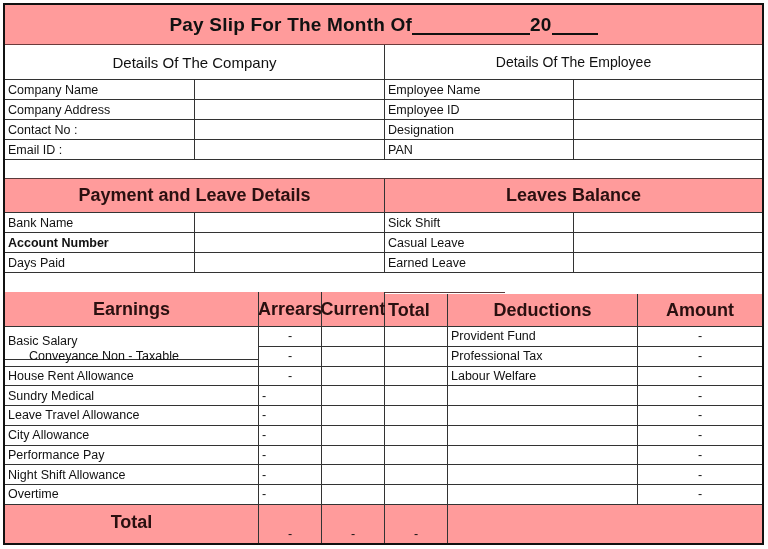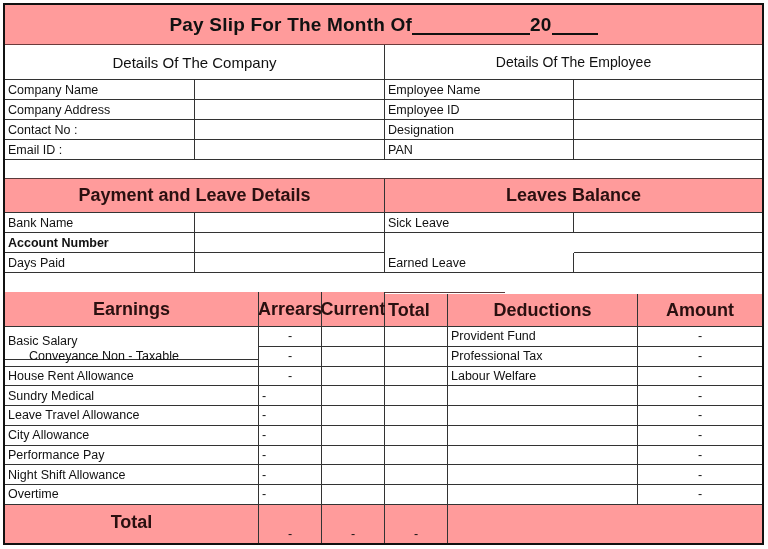--- a/index.html
+++ b/index.html
@@ -63,22 +63,23 @@
     <span>Leaves Balance</span>
   </div>
 
   <div class="abs cell" style="left:0;top:208px;width:190px;height:20px;">Bank Name</div>
   <div class="abs cell" style="left:190px;top:208px;width:190px;height:20px;"></div>
   <div class="abs cell" style="left:0;top:228px;width:190px;height:20px;font-weight:bold;">Account Number</div>
   <div class="abs cell" style="left:190px;top:228px;width:190px;height:20px;"></div>
   <div class="abs cell" style="left:0;top:248px;width:190px;height:20px;">Days Paid</div>
   <div class="abs cell" style="left:190px;top:248px;width:190px;height:20px;"></div>
 
-  <div class="abs cell" style="left:380px;top:208px;width:189px;height:20px;">Sick Leave</div>
+  <div class="abs cell" style="left:380px;top:208px;width:189px;height:20px;">Sick Shift</div>
   <div class="abs cell noright" style="left:569px;top:208px;width:188px;height:20px;"></div>
+  <div class="abs cell" style="left:380px;top:228px;width:189px;height:20px;">Casual Leave</div>
   <div class="abs cell noright" style="left:569px;top:228px;width:188px;height:20px;"></div>
   <div class="abs cell" style="left:380px;top:248px;width:189px;height:20px;">Earned Leave</div>
   <div class="abs cell noright" style="left:569px;top:248px;width:188px;height:20px;"></div>
 
   <div class="abs" style="left:0;top:268px;width:757px;height:19px;"></div>
   <div class="hline" style="left:0;top:287px;width:500px;background:#5a3a3a;"></div>
 
   <div class="abs hcell pink" style="left:0;top:287px;width:254px;height:35px;">
     <span>Earnings</span>
   </div>

